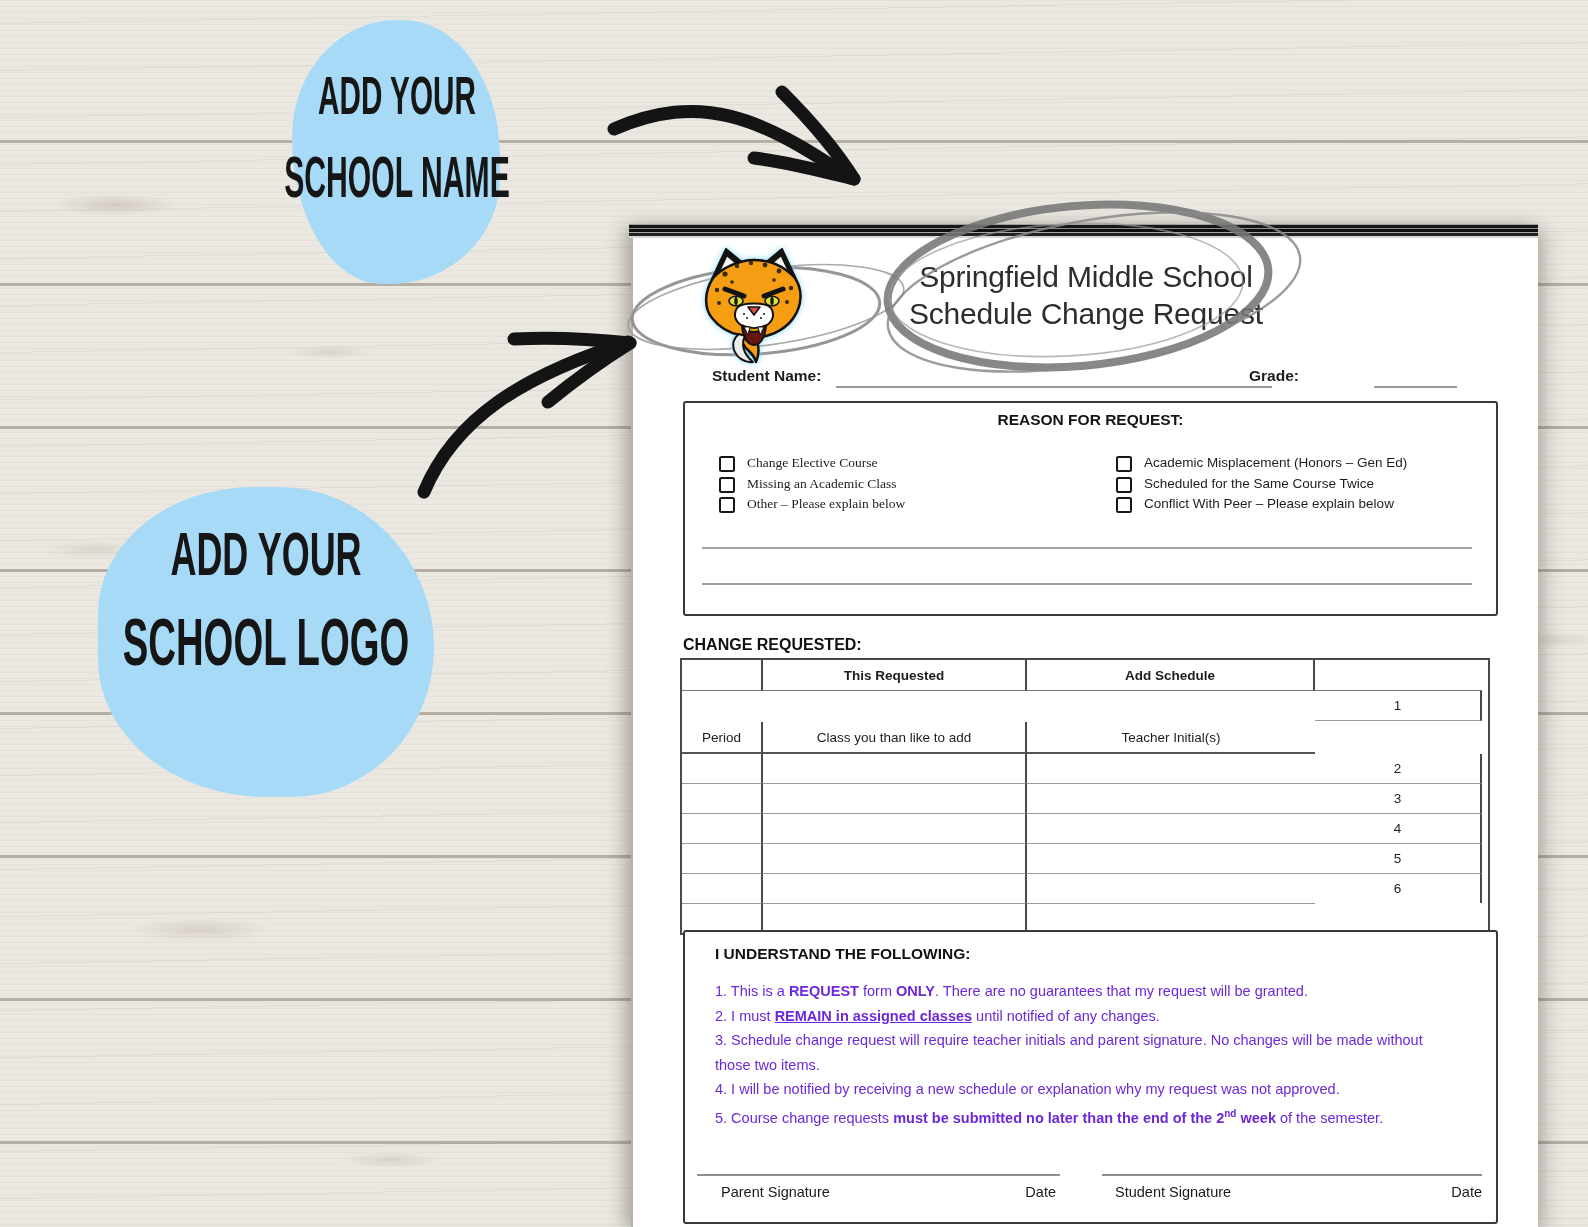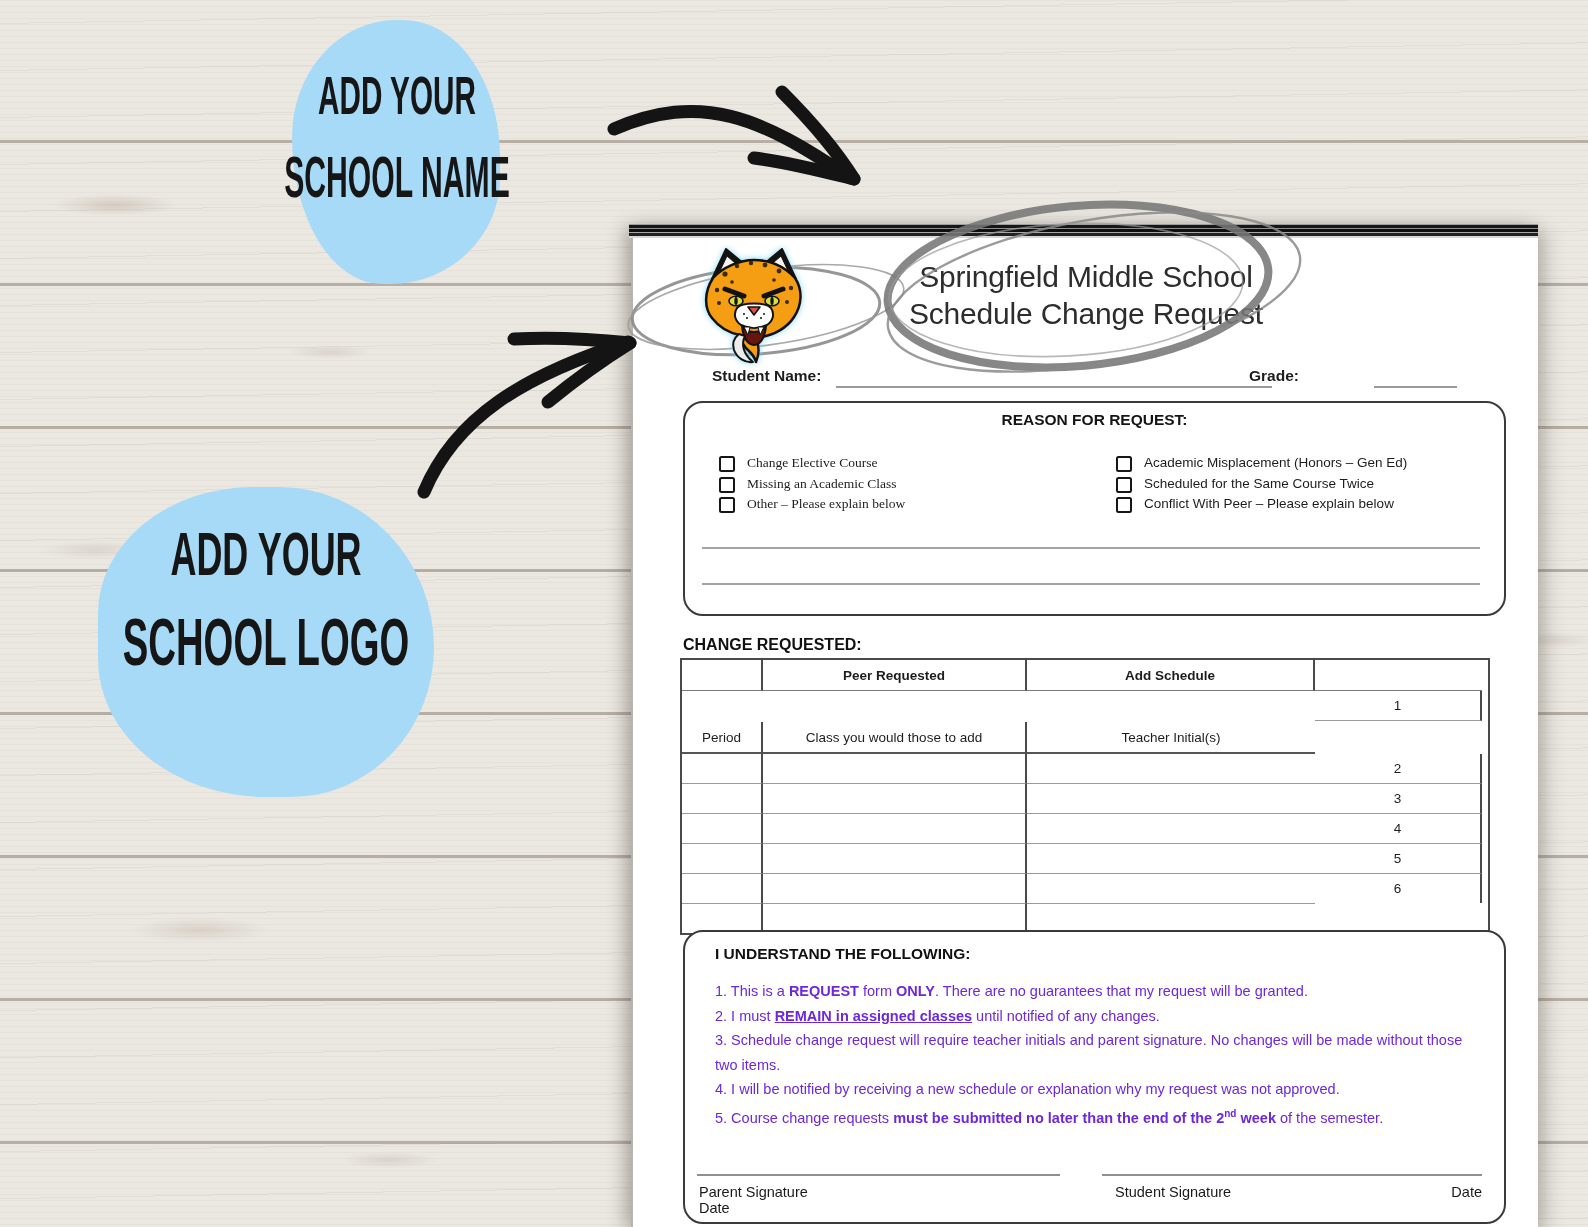--- a/index.html
+++ b/index.html
@@ -26,21 +26,21 @@
     background:linear-gradient(180deg,#9e9e9e 0 1px,#161616 1px 4px,#8e8e8e 4px 5px,#0f0f0f 5px 8px,#a8a8a8 8px 9px,#222222 9px 12px,#d8d8d8 12px 14px);}
   
   .logo{position:absolute;left:699px;top:246px;width:110px;height:118px;z-index:5;
     filter:drop-shadow(0 0 3px rgba(125,214,245,.95));}
   .title-block{position:absolute;left:890px;top:258px;width:392px;text-align:center;z-index:3;
     color:#2d2d2d;font-size:30px;line-height:37px;letter-spacing:-.2px;}
   
   .label-b{font-weight:700;color:#1d1d1d;font-size:15.5px;}
   .fill-line{border-bottom:2px solid #9a9a9a;}
   
-  .round-box{position:absolute;border:2.5px solid #3a3a3a;border-radius:20px;background:#fff;padding-left:8px;}
+  .round-box{position:absolute;border:2.5px solid #3a3a3a;border-radius:3px;background:#fff;}
   .reason-title{position:absolute;left:0;right:0;top:8px;text-align:center;font-weight:700;font-size:15.5px;color:#141414;}
   .opt{display:flex;align-items:flex-start;height:20.5px;}
   .cb{width:12px;height:12px;border:2.5px solid #161616;border-radius:2.5px;margin-top:1px;flex:none;}
   .opt-label{margin-left:12px;font-size:13.5px;color:#1d1d1d;white-space:nowrap;}
   .rule{position:absolute;border-top:2px solid #a3a3a3;}
   
   .change-heading{position:absolute;left:683px;top:636px;font-weight:700;font-size:16px;color:#111;}
   .ctable{position:absolute;left:680px;top:658px;width:806px;border:2px solid #4a4a4a;
     display:grid;grid-template-columns:81px 264px 288px 167px;grid-auto-rows:auto;background:#fff;}
   .tc{border-right:2px solid #4a4a4a;border-bottom:1px solid #9a9a9a;display:flex;align-items:center;justify-content:center;
@@ -156,26 +156,26 @@
         <span class="opt-label">Conflict With Peer – Please explain below</span>
       </div>
     </div>
     <div class="rule" style="left:17px;right:24px;top:144px;"></div>
     <div class="rule" style="left:17px;right:24px;top:180px;"></div>
   </div>
 
   <div class="change-heading">CHANGE REQUESTED:</div>
   <div class="ctable">
     <div class="tc h1"></div>
-    <div class="tc h1">Peer Requested</div>
+    <div class="tc h1">This Requested</div>
     <div class="tc h1">Add Schedule</div>
     <div class="tc h1 c4"></div>
 
     <div class="tc h2">Period</div>
-    <div class="tc h2">Class you would those to add</div>
+    <div class="tc h2">Class you than like to add</div>
     <div class="tc h2 c4">Teacher Initial(s)</div>
 
     <div class="tc">1</div>
     <div class="tc"></div>
     <div class="tc"></div>
     <div class="tc c4"></div>
 
     <div class="tc">2</div>
     <div class="tc"></div>
     <div class="tc"></div>
@@ -206,21 +206,21 @@
     <div class="u-title">I UNDERSTAND THE FOLLOWING:</div>
     <div class="u-items" id="understand-items">
         <div class="u-item"><span>1. This is a </span><span class="b">REQUEST</span><span> form </span><span class="b">ONLY</span><span>. There are no guarantees that my request will be granted.</span></div>
         <div class="u-item"><span>2. I must </span><span class="u">REMAIN in assigned classes</span><span> until notified of any changes.</span></div>
         <div class="u-item"><span>3. Schedule change request will require teacher initials and parent signature. No changes will be made without those two items.</span></div>
         <div class="u-item"><span>4. I will be notified by receiving a new schedule or explanation why my request was not approved.</span></div>
         <div class="u-item"><span>5. Course change requests </span><span class="b">must be submitted no later than the end of the 2</span><sup class="b">nd</sup><span class="b"> week</span><span> of the semester.</span></div>
       </div>
     <div class="sig-line" style="left:12px;top:242px;width:363px;"></div>
     <div class="sig-line" style="left:417px;top:242px;width:380px;"></div>
-    <div class="sig-labels" style="left:14px;top:252px;width:335px;flex-direction:column;">
+    <div class="sig-labels" style="left:36px;top:252px;width:335px;">
       <span>Parent Signature</span>
       <span>Date</span>
     </div>
     <div class="sig-labels" style="left:430px;top:252px;width:367px;">
       <span>Student Signature</span>
       <span>Date</span>
     </div>
   </div>
 
   <svg class="overlay" viewBox="0 0 1588 1227">

